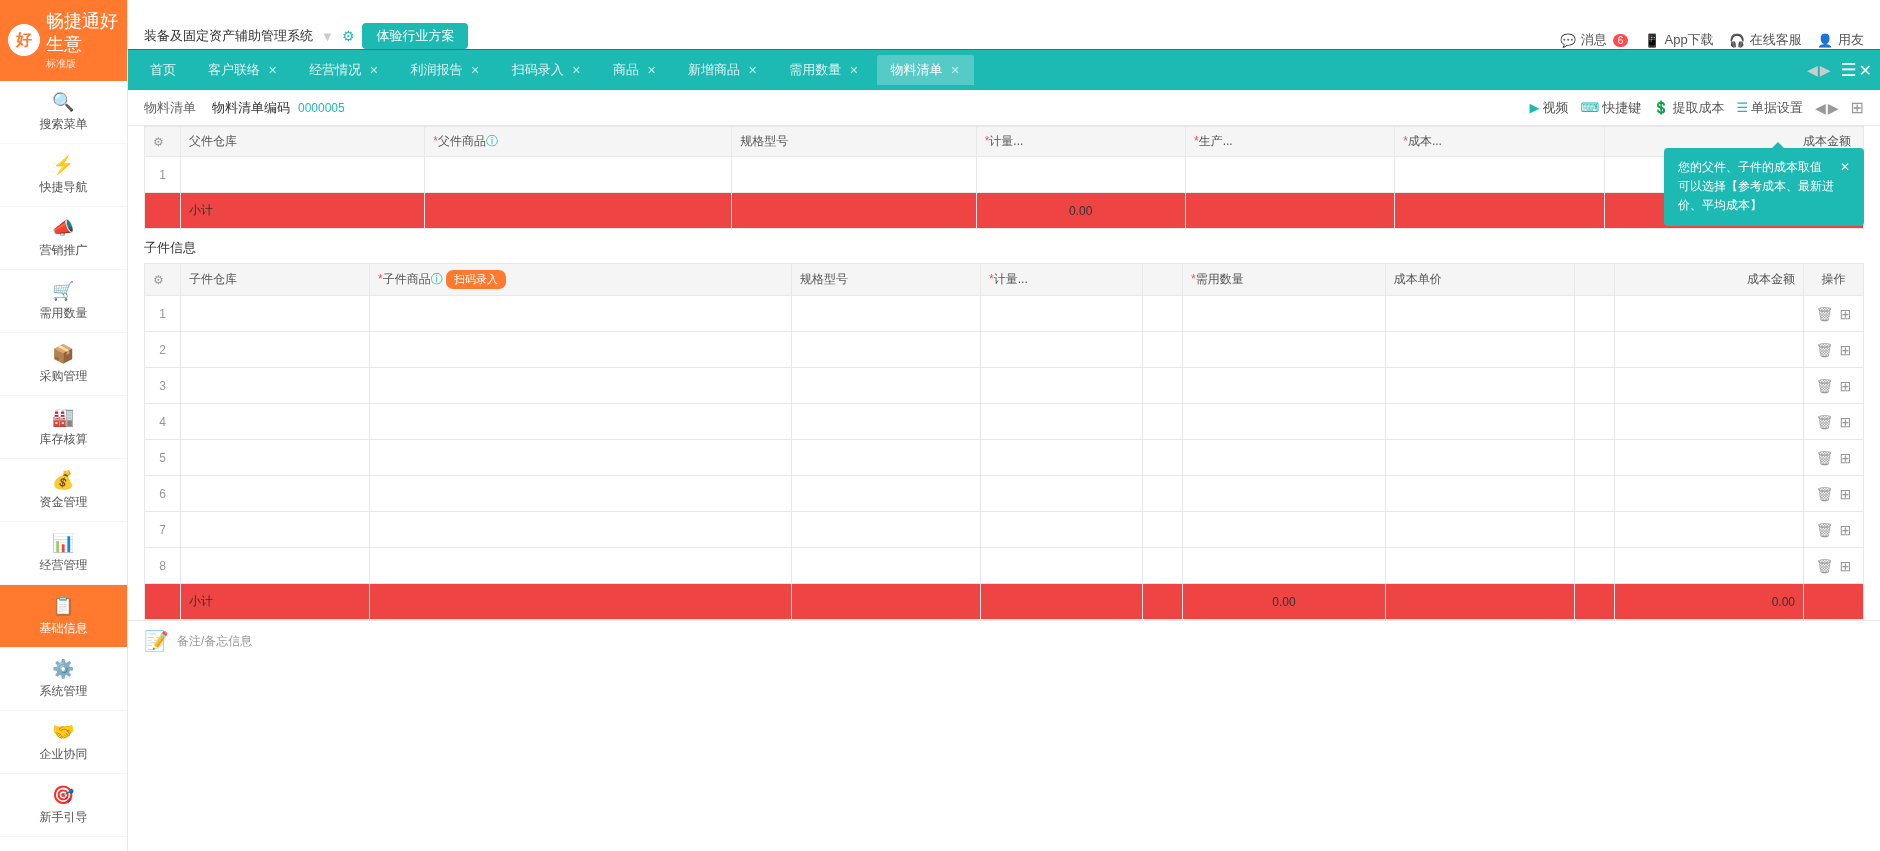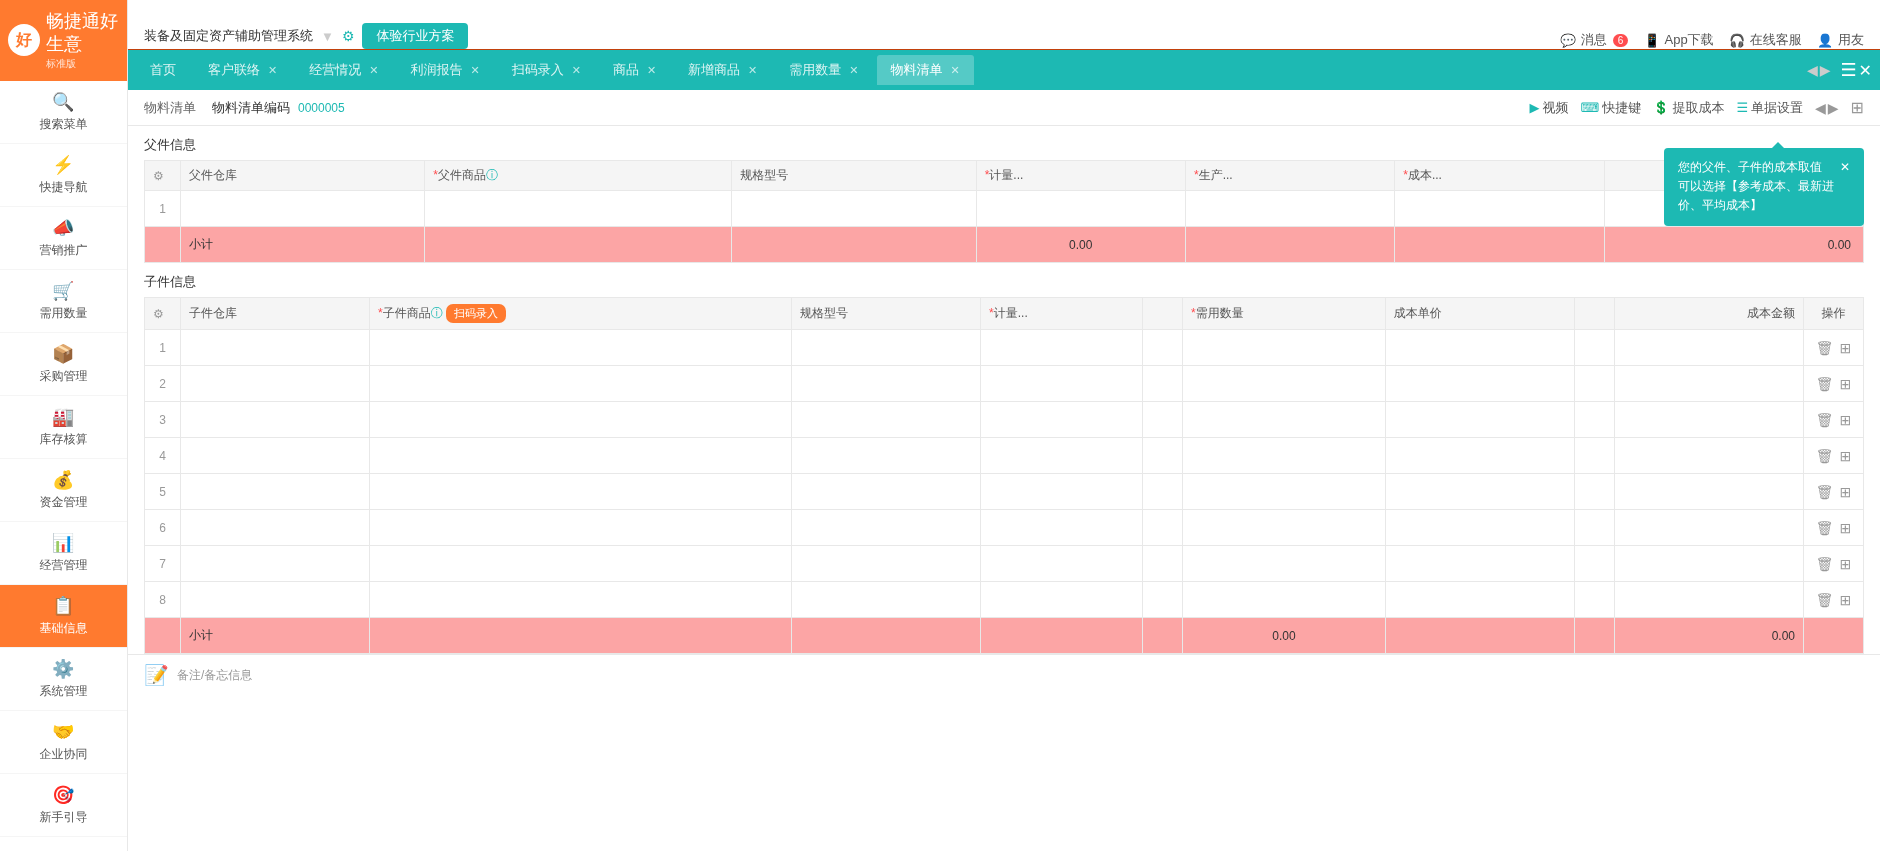--- a/index.html
+++ b/index.html
@@ -150,21 +150,21 @@
       color: #555;
       white-space: nowrap;
     }
     .data-table td {
       border: 1px solid #e8e8e8;
       padding: 4px 8px;
       color: #333;
       height: 36px;
     }
     .data-table .subtotal-row td {
-      background: #fca5a5;
+      background: #ef4444;
       font-weight: 500;
     }
     .data-table .row-num {
       text-align: center;
       color: #999;
       width: 36px;
     }
     .th-req { color: #ff4d4f; }
     .th-gear { color: #999; cursor: pointer; }
     .scan-btn {
@@ -390,21 +390,20 @@
         </div>
         <span style="color:#999;cursor:pointer;font-size:16px">⊞</span>
       </div>
     </div>
 
     <div class="tooltip-box" style="position:absolute;top:148px;right:16px;">
       <span class="tooltip-close">✕</span>
       <span>您的父件、子件的成本取值可以选择【参考成本、最新进价、平均成本】</span>
     </div>
 
-    <div class="section-title">父件信息</div>
     <div class="table-wrapper">
       <table class="data-table">
         <thead>
           <tr>
             <th style="width:36px"><span class="th-gear">⚙</span></th>
             <th>父件仓库</th>
             <th><span class="th-req">*</span>父件商品<span style="color:#1db9b3">ⓘ</span></th>
             <th>规格型号</th>
             <th><span class="th-req">*</span>计量...</th>
             <th><span class="th-req">*</span>生产...</th>

